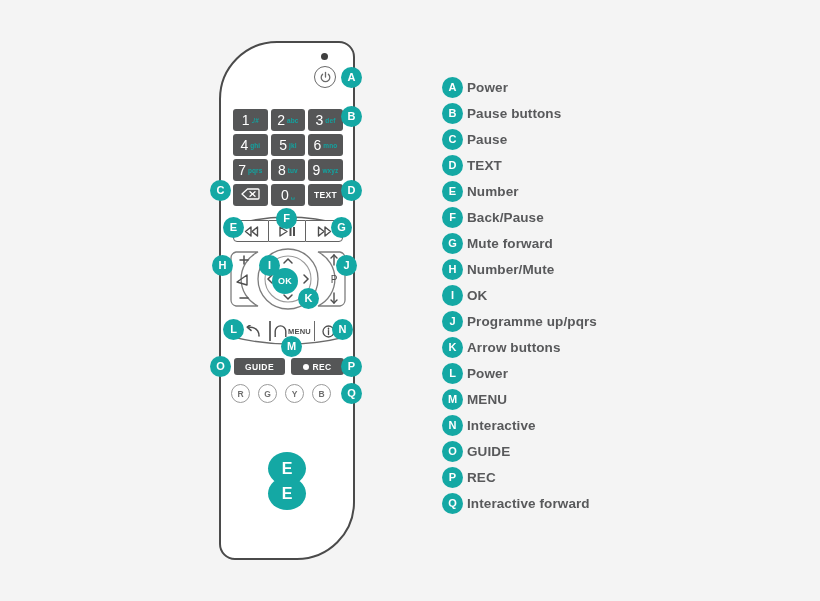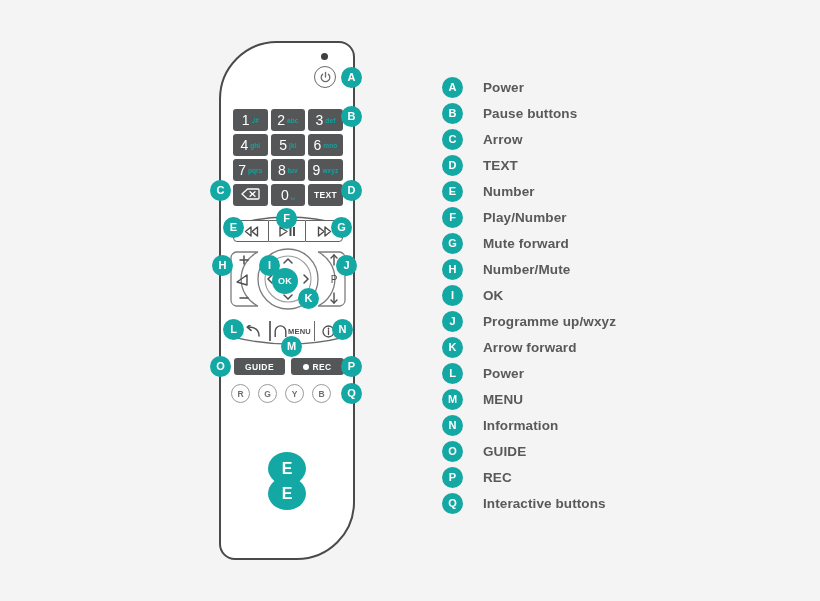--- a/index.html
+++ b/index.html
@@ -122,21 +122,21 @@
   }
 
   
   .legend{position:absolute;left:442px;top:74px;width:340px;}
   .leg-item{display:flex;align-items:center;height:26px;margin-bottom:0px;}
   .leg-badge{
     width:21px;height:21px;border-radius:50%;background:#14a8a4;color:#fff;
     display:flex;align-items:center;justify-content:center;
     font-size:11px;font-weight:700;flex:0 0 auto;
   }
-  .leg-label{margin-left:20px;color:#58595b;font-size:13.5px;font-weight:600;letter-spacing:.1px;}
+  .leg-label{margin-left:4px;color:#58595b;font-size:13.5px;font-weight:600;letter-spacing:.1px;}
 </style>
 </head>
 <body>
 
 <div id="stage">
 
   <div class="remote"></div>
 
   <div class="ir-dot"></div>
 
@@ -401,73 +401,73 @@
     <div class="leg-item">
       <div class="leg-badge">A</div>
       <div class="leg-label">Power</div>
     </div>
     <div class="leg-item">
       <div class="leg-badge">B</div>
       <div class="leg-label">Pause buttons</div>
     </div>
     <div class="leg-item">
       <div class="leg-badge">C</div>
-      <div class="leg-label">Arrow</div>
+      <div class="leg-label">Pause</div>
     </div>
     <div class="leg-item">
       <div class="leg-badge">D</div>
       <div class="leg-label">TEXT</div>
     </div>
     <div class="leg-item">
       <div class="leg-badge">E</div>
       <div class="leg-label">Number</div>
     </div>
     <div class="leg-item">
       <div class="leg-badge">F</div>
-      <div class="leg-label">Play/Number</div>
+      <div class="leg-label">Back/Pause</div>
     </div>
     <div class="leg-item">
       <div class="leg-badge">G</div>
       <div class="leg-label">Mute forward</div>
     </div>
     <div class="leg-item">
       <div class="leg-badge">H</div>
       <div class="leg-label">Number/Mute</div>
     </div>
     <div class="leg-item">
       <div class="leg-badge">I</div>
       <div class="leg-label">OK</div>
     </div>
     <div class="leg-item">
       <div class="leg-badge">J</div>
-      <div class="leg-label">Programme up/wxyz</div>
+      <div class="leg-label">Programme up/pqrs</div>
     </div>
     <div class="leg-item">
       <div class="leg-badge">K</div>
-      <div class="leg-label">Arrow forward</div>
+      <div class="leg-label">Arrow buttons</div>
     </div>
     <div class="leg-item">
       <div class="leg-badge">L</div>
       <div class="leg-label">Power</div>
     </div>
     <div class="leg-item">
       <div class="leg-badge">M</div>
       <div class="leg-label">MENU</div>
     </div>
     <div class="leg-item">
       <div class="leg-badge">N</div>
-      <div class="leg-label">Information</div>
+      <div class="leg-label">Interactive</div>
     </div>
     <div class="leg-item">
       <div class="leg-badge">O</div>
       <div class="leg-label">GUIDE</div>
     </div>
     <div class="leg-item">
       <div class="leg-badge">P</div>
       <div class="leg-label">REC</div>
     </div>
     <div class="leg-item">
       <div class="leg-badge">Q</div>
-      <div class="leg-label">Interactive buttons</div>
+      <div class="leg-label">Interactive forward</div>
     </div>
   </div>
 
 </div>
 
 </body></html>

